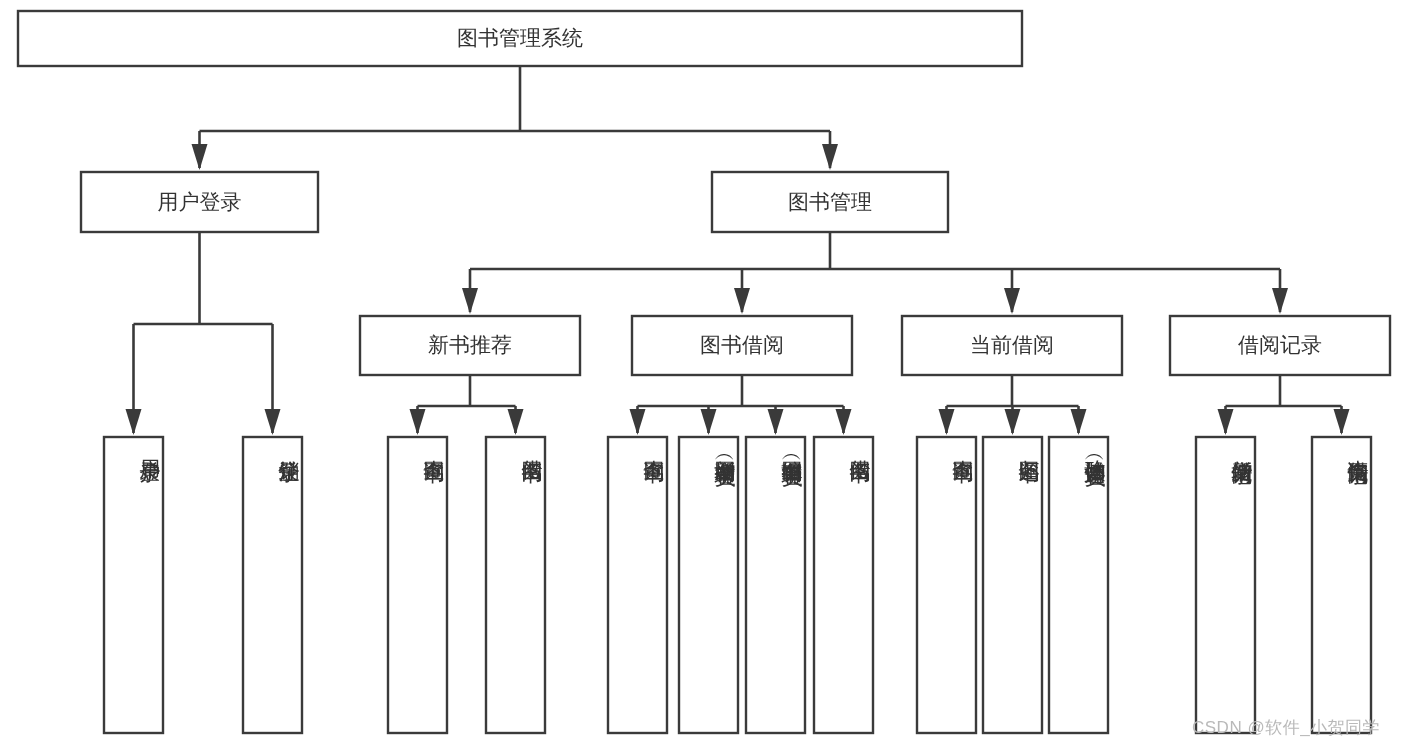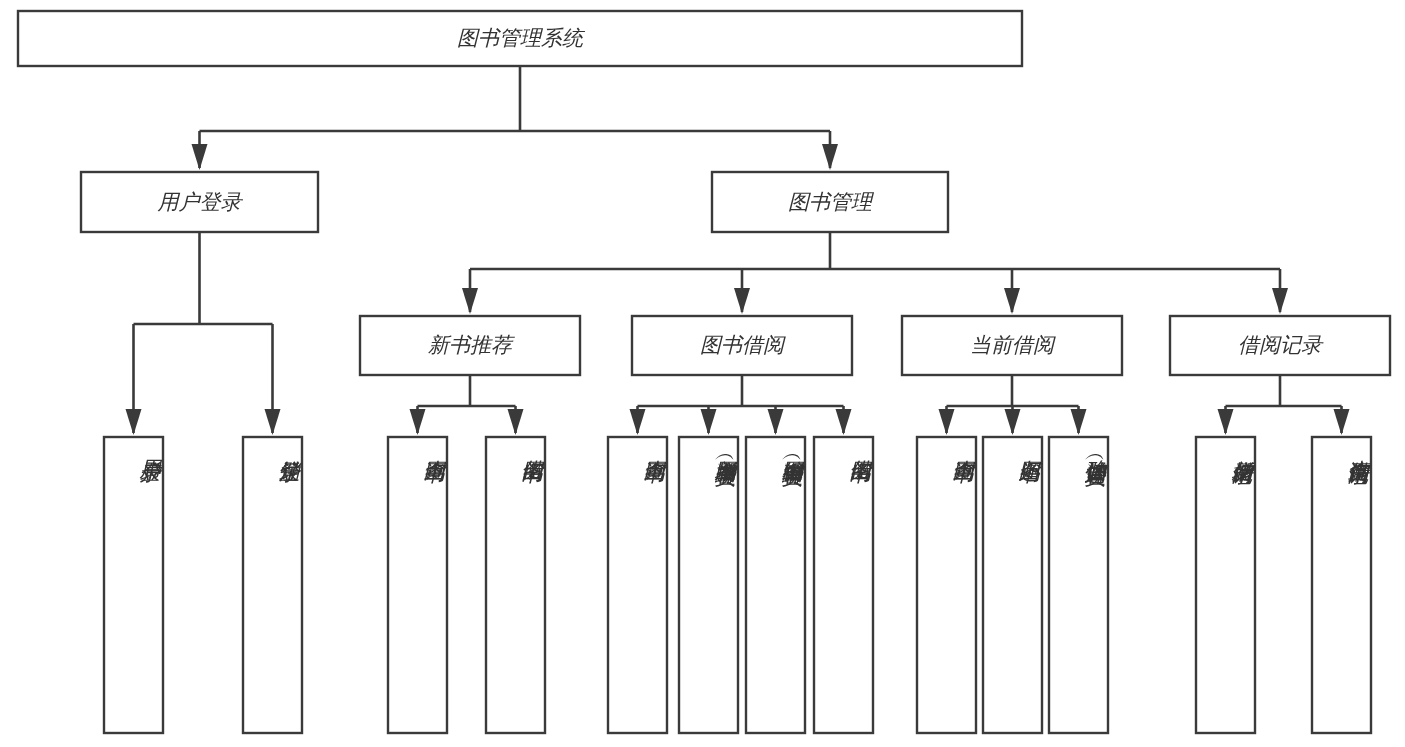--- a/index.html
+++ b/index.html
@@ -11,21 +11,20 @@
     width: 1405px;
     height: 747px;
     overflow: hidden;
     font-family: "Liberation Sans", "DejaVu Sans", sans-serif;
   }
   #diagram-root {
     position: relative;
     width: 1147px;
     height: 747px;
     background: #ffffff;
-    font-style: italic;
   }
   svg.tree-canvas {
     position: absolute;
     left: 0;
     top: 0;
     width: 1405px;
     height: 747px;
     display: block;
   }
   .node-box {
@@ -174,13 +173,14 @@
       <div class="vlabel" style="left: 680px; top: 443px; width: 57px; height: 284px;">新增图书（管理员）</div>
       <div class="vlabel" style="left: 747px; top: 443px; width: 57px; height: 284px;">编辑图书（管理员）</div>
       <div class="vlabel" style="left: 815px; top: 443px; width: 57px; height: 284px;">借阅图书</div>
       <div class="vlabel" style="left: 918px; top: 443px; width: 57px; height: 284px;">查询图书</div>
       <div class="vlabel" style="left: 984px; top: 443px; width: 57px; height: 284px;">归还图书</div>
       <div class="vlabel" style="left: 1050px; top: 443px; width: 57px; height: 284px;">确认归还（管理员）</div>
       <div class="vlabel" style="left: 1197px; top: 443px; width: 57px; height: 284px;">新增借阅记录</div>
       <div class="vlabel" style="left: 1313px; top: 443px; width: 57px; height: 284px;">查询借阅记录</div>
     </div>
 
+  <div class="watermark-text" style="left: 1192px; top: 716px;">CSDN @软件_小贺同学</div>
 </div>
 
 </body></html>

